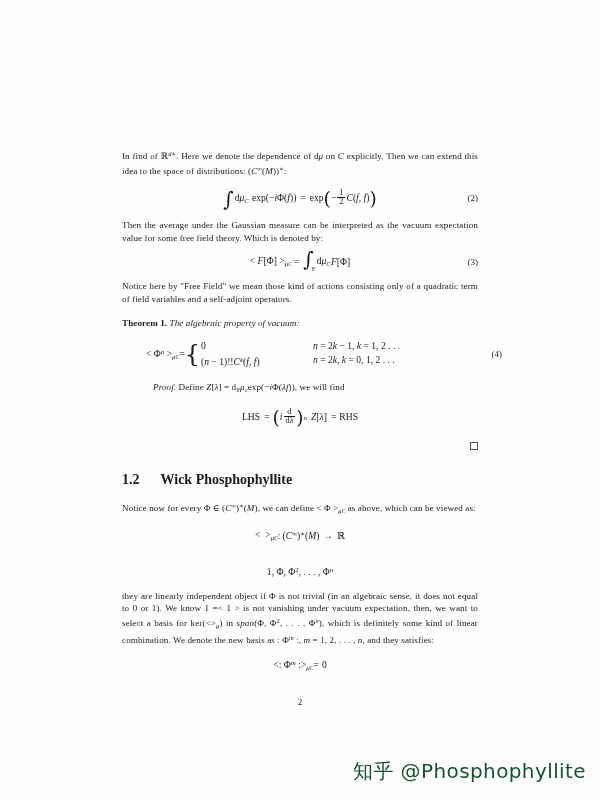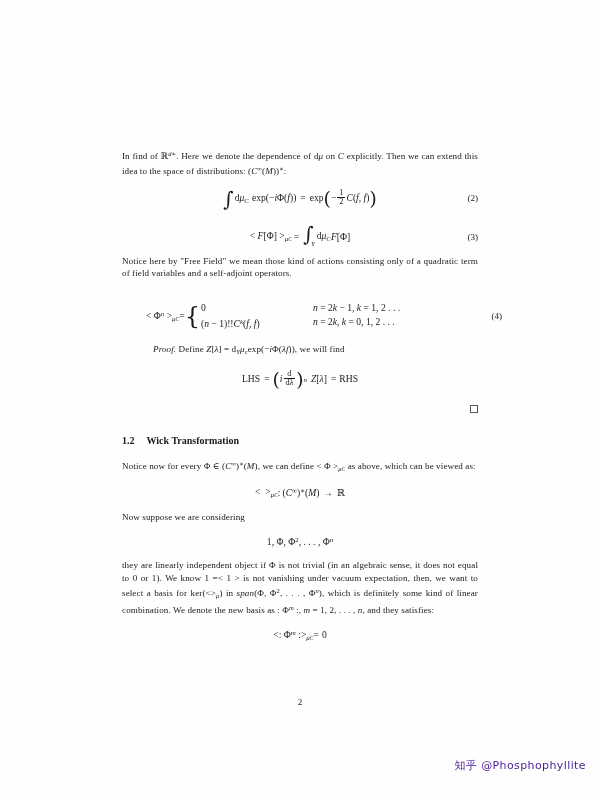--- a/index.html
+++ b/index.html
@@ -174,43 +174,43 @@
   .qed {
     width: 6px;
     height: 6px;
     border: 1px solid #555;
     display: inline-block;
   }
 
   
   .sec-head {
     font-weight: bold;
-    font-size: 10px;
-    display: flex;
-    gap: 12px;
+    font-size: 14px;
+    display: flex;
+    gap: 21px;
   }
 
   
   .folio {
     position: absolute;
     left: 0;
     top: 697px;
     width: 600px;
     text-align: center;
     font-size: 9px;
   }
 
   
   .watermark {
     position: absolute;
     right: 14px;
     top: 758px;
     font-family: "DejaVu Sans", sans-serif;
-    font-size: 11px;
-    color: #4c1d95;
+    font-size: 20px;
+    color: #14532d;
     letter-spacing: 0.4px;
     white-space: nowrap;
     user-select: none;
   }
 </style>
 </head>
 <body>
 
 <div class="page">
   <div class="content">
@@ -240,20 +240,21 @@
         </span>
         <span class="mi">C</span>
           <span>(<span class="mi">f</span>, <span class="mi">f</span>)</span>
         <span class="bigparen">)</span>
       </span>
       <span class="eq-num">(2)</span>
     </div>
 
     <div class="gap-m"></div>
 
+    <p class="para">Then the average under the Gaussian measure can be interpreted as the vacuum expectation value for some free field theory. Which is denoted by:</p>
 
     <div class="gap-m"></div>
 
     <div class="eq-row">
       <span class="eq-body">
         <span>&lt; <span class="mi">F</span>[Φ] &gt;<span class="sub">μ<span style="font-size:0.8em;">C</span></span></span>
         <span style="width:2px"></span>
         <span>=</span>
         <span style="width:4px"></span>
         <span class="intsym-sub">
@@ -266,20 +267,24 @@
       </span>
       <span class="eq-num">(3)</span>
     </div>
 
     <div class="gap-m"></div>
 
     <p class="para">Notice here by "Free Field" we mean those kind of actions consisting only of a quadratic term of field variables and a self-adjoint operators.</p>
 
     <div class="gap-m"></div>
 
+    <p class="para">
+      <span class="thm-head">Theorem 1.</span>
+      <span class="thm-body">The algebraic property of vacuum:</span>
+    </p>
 
     <div class="gap-s"></div>
 
     <div class="eq-row" style="justify-content:flex-start;padding-left:24px;">
       <span class="eq-body">
         <span>&lt; Φ<span class="sup">n</span> &gt;<span class="sub">μ<span style="font-size:0.8em;">C</span></span></span>
         <span>=</span>
         <span class="cases">
           <span class="brace">{</span>
           <span class="rows">
@@ -332,21 +337,21 @@
     <div class="gap-l"></div>
 
     <div class="qed-row">
       <span class="qed"></span>
     </div>
 
     <div style="height:22px"></div>
 
     <div class="sec-head">
       <span>1.2</span>
-      <span>Wick Transformation</span>
+      <span>Wick Phosphophyllite</span>
     </div>
 
     <div class="gap-m"></div>
 
     <p class="para">
       <span>Notice now for every Φ ∈ (<span class="mi">C</span><span class="supup">∞</span>)<span class="supup">∗</span>(<span class="mi">M</span>), we can define &lt; Φ &gt;<span class="sub">μ<span style="font-size:0.8em;">C</span></span> as above, which can be viewed as:</span>
     </p>
 
     <div class="gap-m"></div>
 
@@ -358,21 +363,20 @@
         <span>(<span class="mi">C</span><span class="supup">∞</span>)<span class="supup">∗</span>(<span class="mi">M</span>)</span>
         <span style="width:4px"></span>
         <span>→</span>
         <span style="width:4px"></span>
         <span>ℝ</span>
       </span>
     </div>
 
     <div class="gap-m"></div>
 
-    <p class="para">Now suppose we are considering</p>
 
     <div class="gap-m"></div>
 
     <div class="eq-row">
       <span class="eq-body">
         <span>1, Φ, Φ<span class="supup">2</span>, . . . , Φ<span class="sup">n</span></span>
       </span>
     </div>
 
     <div class="gap-m"></div>

